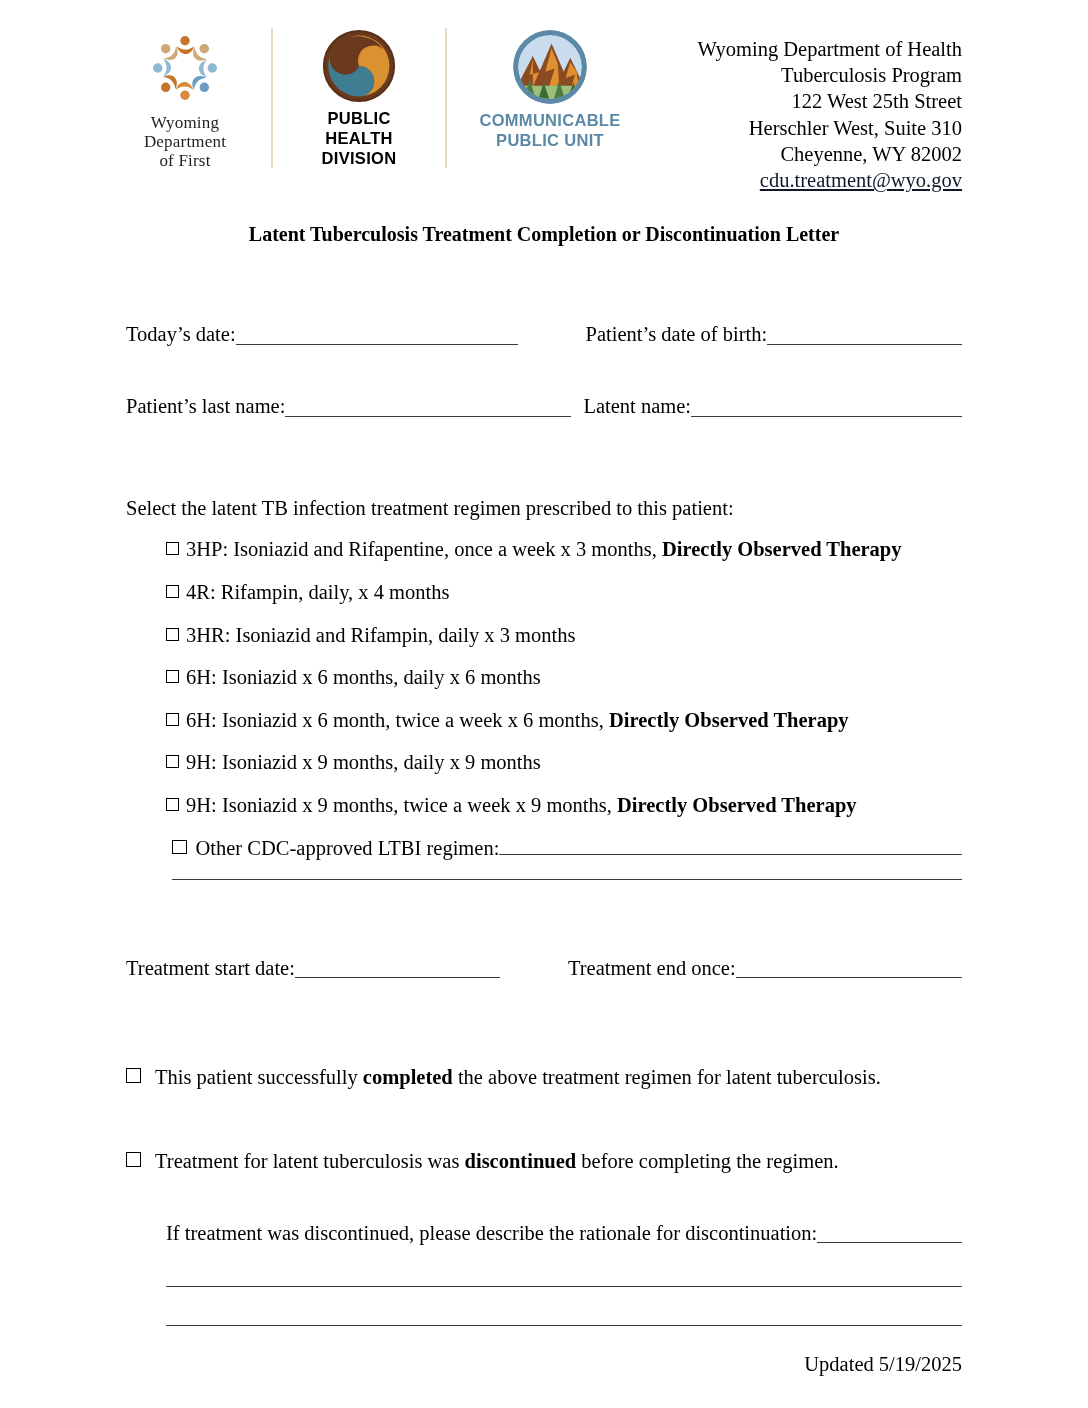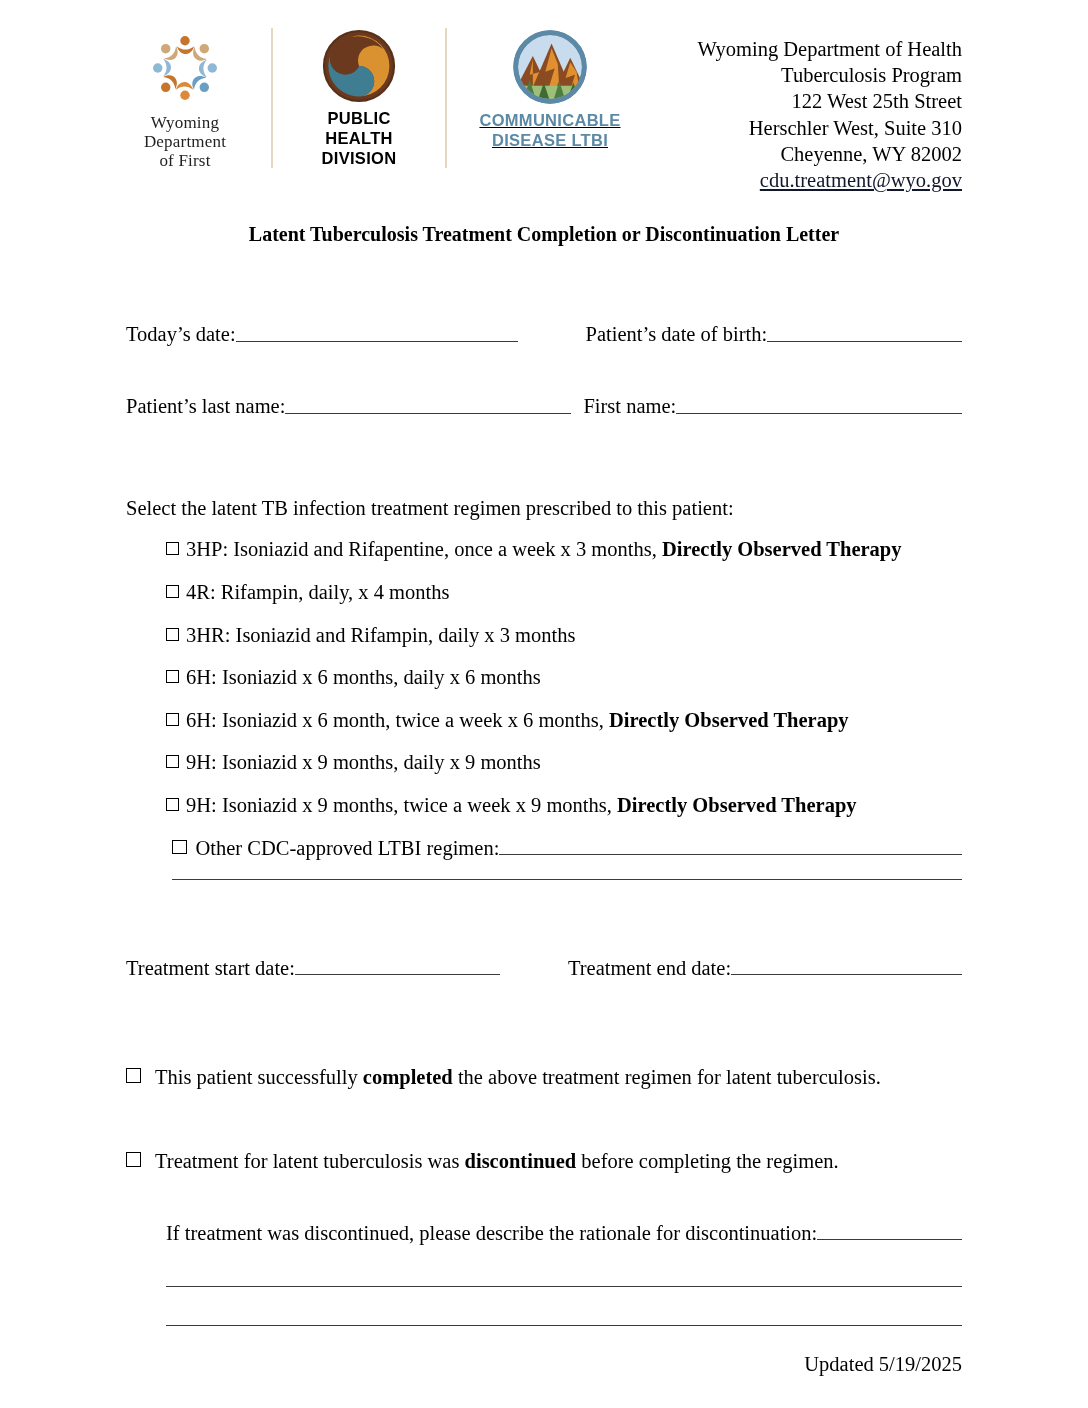--- a/index.html
+++ b/index.html
@@ -27,21 +27,21 @@
     align-items: flex-start;
     gap: 11px;
     padding-top: 2px;
   }
   .logo-block {
     display: flex;
     flex-direction: column;
     align-items: center;
     width: 118px;
   }
-  .logo-block.wide { width: 152px; text-decoration: underline; }
+  .logo-block.wide { width: 152px; }
   .divider-bar {
     width: 2px;
     height: 140px;
     background: #e6d8bf;
     margin: 0 16px;
     flex: 0 0 auto;
   }
 
   .logo-mark { display:block; }
 
@@ -94,21 +94,21 @@
 
   
   .sheet {
     padding: 0 126px;
     font-size: 20.5px;
     line-height: 1.25;
   }
 
   .field-row {
     display: flex;
-    align-items: flex-start;
+    align-items: center;
     white-space: nowrap;
   }
   .field-label { flex: 0 0 auto; }
   .rule {
     display: inline-block;
     border-bottom: 1.6px solid #3a3a3a;
     height: 0.95em;
     flex: 0 0 auto;
   }
   .rule.grow { flex: 1 1 auto; }
@@ -267,21 +267,21 @@
           <rect x="0" y="74" width="100" height="26" fill="#9cc07a"></rect>
           <path d="M16 92 L24 66 L32 92 Z" fill="#4f7d3f"></path>
           <path d="M34 94 L42 70 L50 94 Z" fill="#3f6b32"></path>
           <path d="M54 94 L62 68 L70 94 Z" fill="#4f7d3f"></path>
           <path d="M72 92 L80 70 L88 92 Z" fill="#3f6b32"></path>
         </g>
         <circle cx="50" cy="50" r="44" fill="none" stroke="#5b89a6" stroke-width="6"></circle>
       </svg>
       <div class="logo-caption cap-sans-blue">
         <div>COMMUNICABLE</div>
-        <div>DISEASE LTBI</div>
+        <div>PUBLIC UNIT</div>
       </div>
     </div>
 
   </div>
 
   <div class="address">
     <div>Wyoming Department of Health</div>
     <div>Tuberculosis Program</div>
     <div>122 West 25th Street</div>
     <div>Herschler West, Suite 310</div>
@@ -303,21 +303,21 @@
     <span class="field-label">Patient’s date of birth:</span>
     <span class="rule grow"></span>
   </div>
 
   <div class="spacer-md"></div>
 
   <div class="field-row">
     <span class="field-label">Patient’s last name:</span>
     <span class="rule" style="width:286px"></span>
     <span style="width:12px; flex:0 0 auto;"></span>
-    <span class="field-label">First name:</span>
+    <span class="field-label">Latent name:</span>
     <span class="rule grow"></span>
   </div>
 
   <div class="spacer-lg"></div>
 
   <div class="prompt">Select the latent TB infection treatment regimen prescribed to this patient:</div>
 
   <div class="opt-list">
 
     <div class="opt-row">
@@ -363,21 +363,21 @@
 
     <div class="continuation-rule"></div>
   </div>
 
   <div class="spacer-lg"></div>
 
   <div class="field-row">
     <span class="field-label">Treatment start date:</span>
     <span class="rule" style="width:205px"></span>
     <span style="width:68px; flex:0 0 auto;"></span>
-    <span class="field-label">Treatment end date:</span>
+    <span class="field-label">Treatment end once:</span>
     <span class="rule grow"></span>
   </div>
 
   <div class="spacer-lg"></div>
   <div style="height:8px"></div>
 
   <div class="stmt-row">
     <span class="cb stmt"></span>
     <span><span>This patient successfully </span><b>completed</b><span> the above treatment regimen for latent tuberculosis.</span></span>
   </div>

